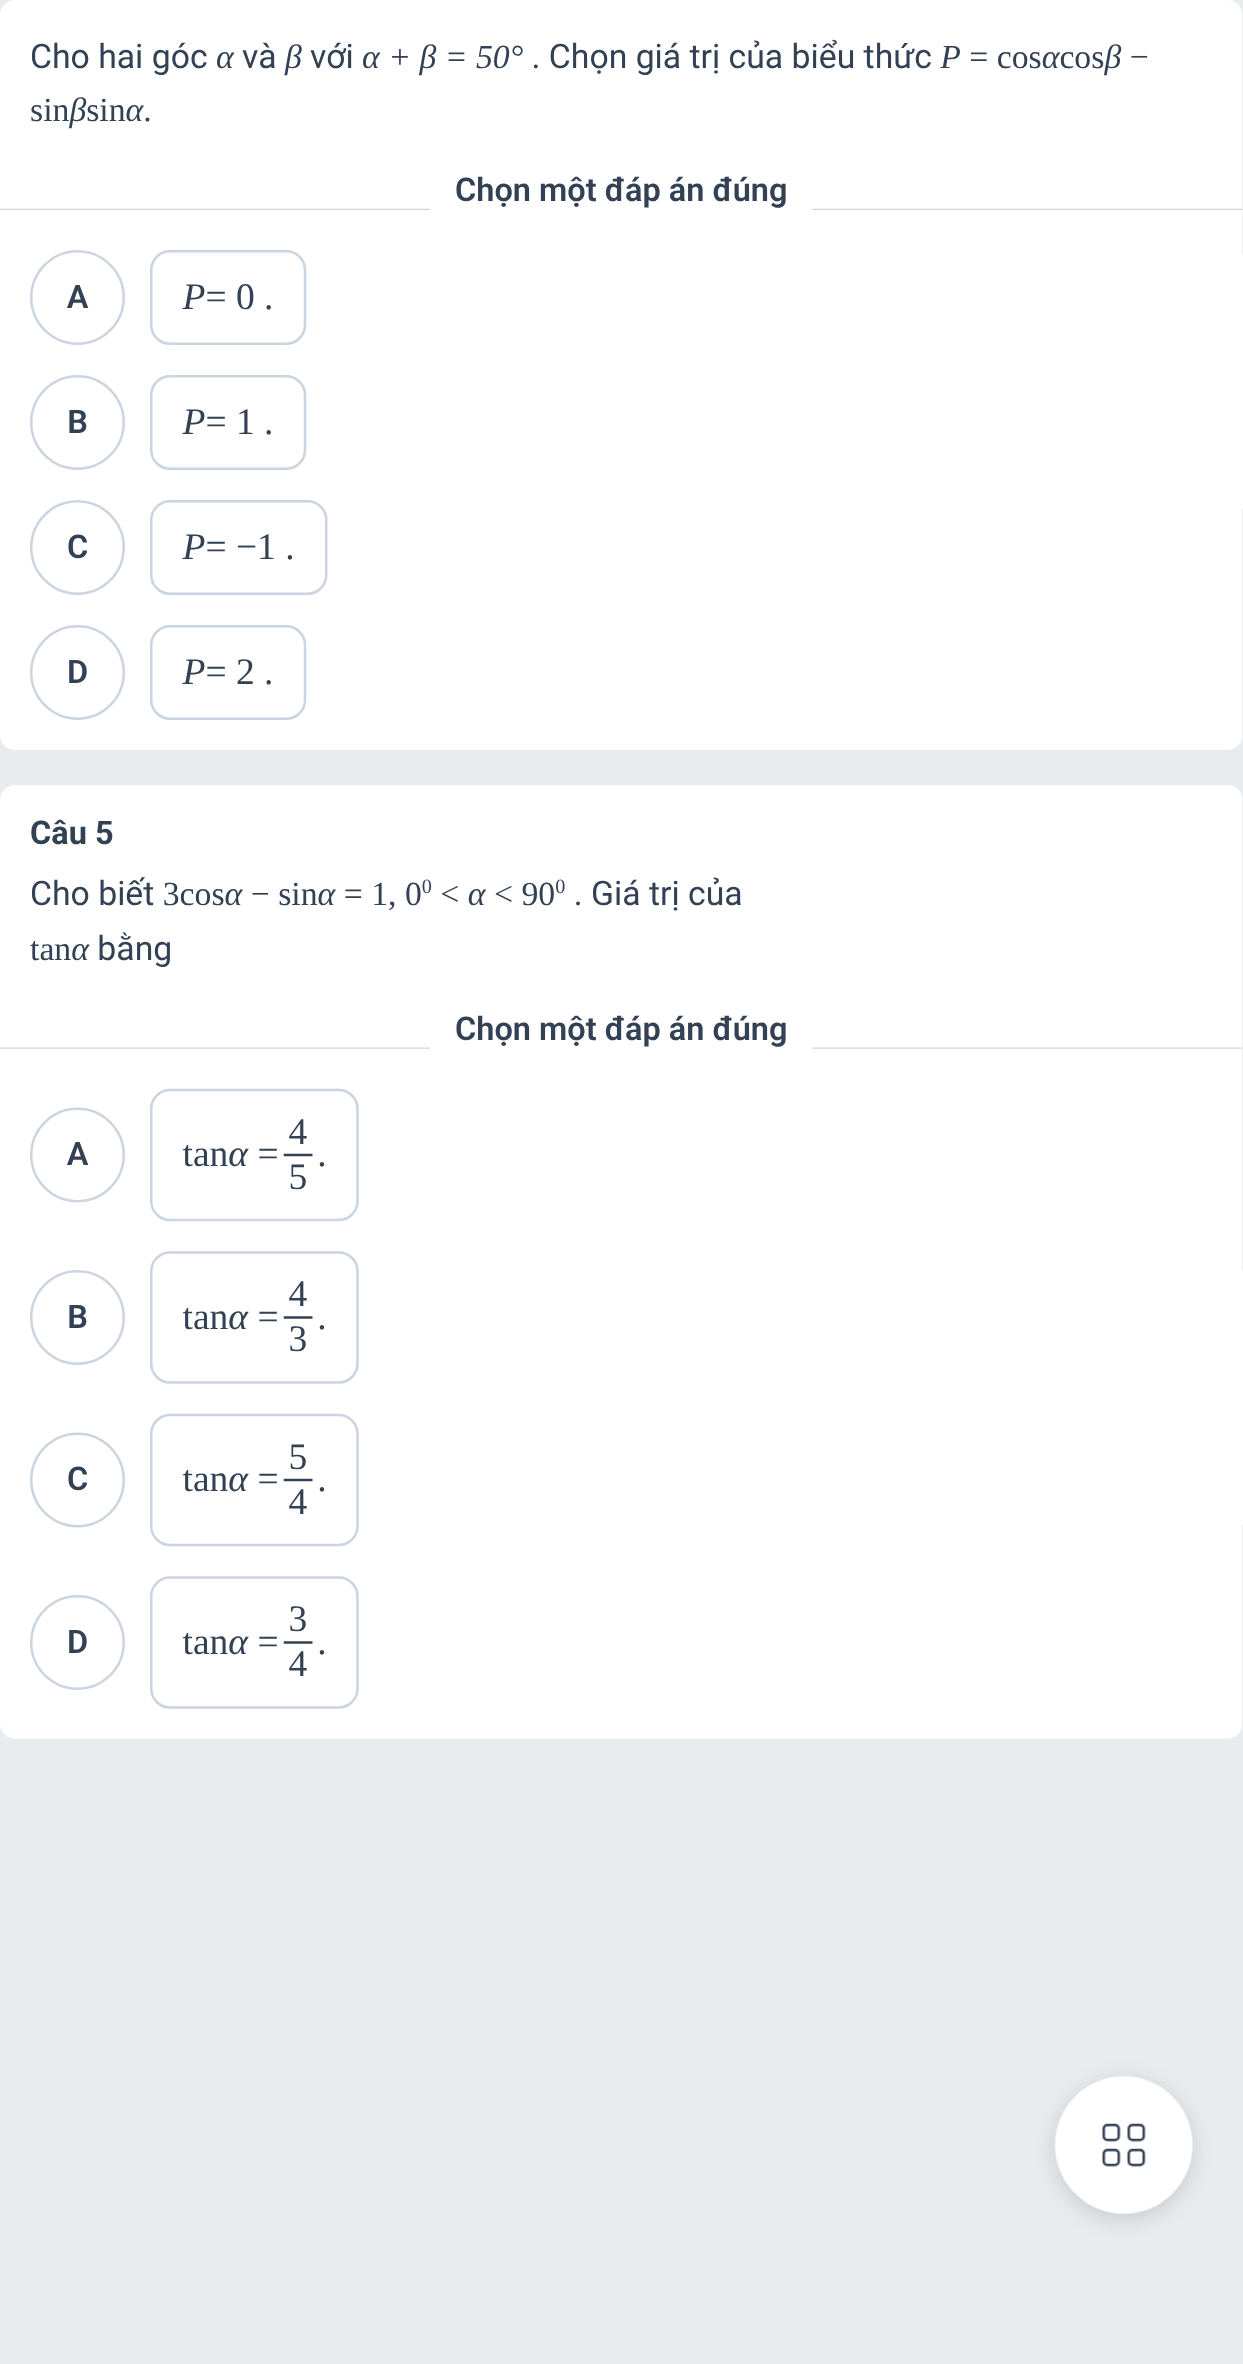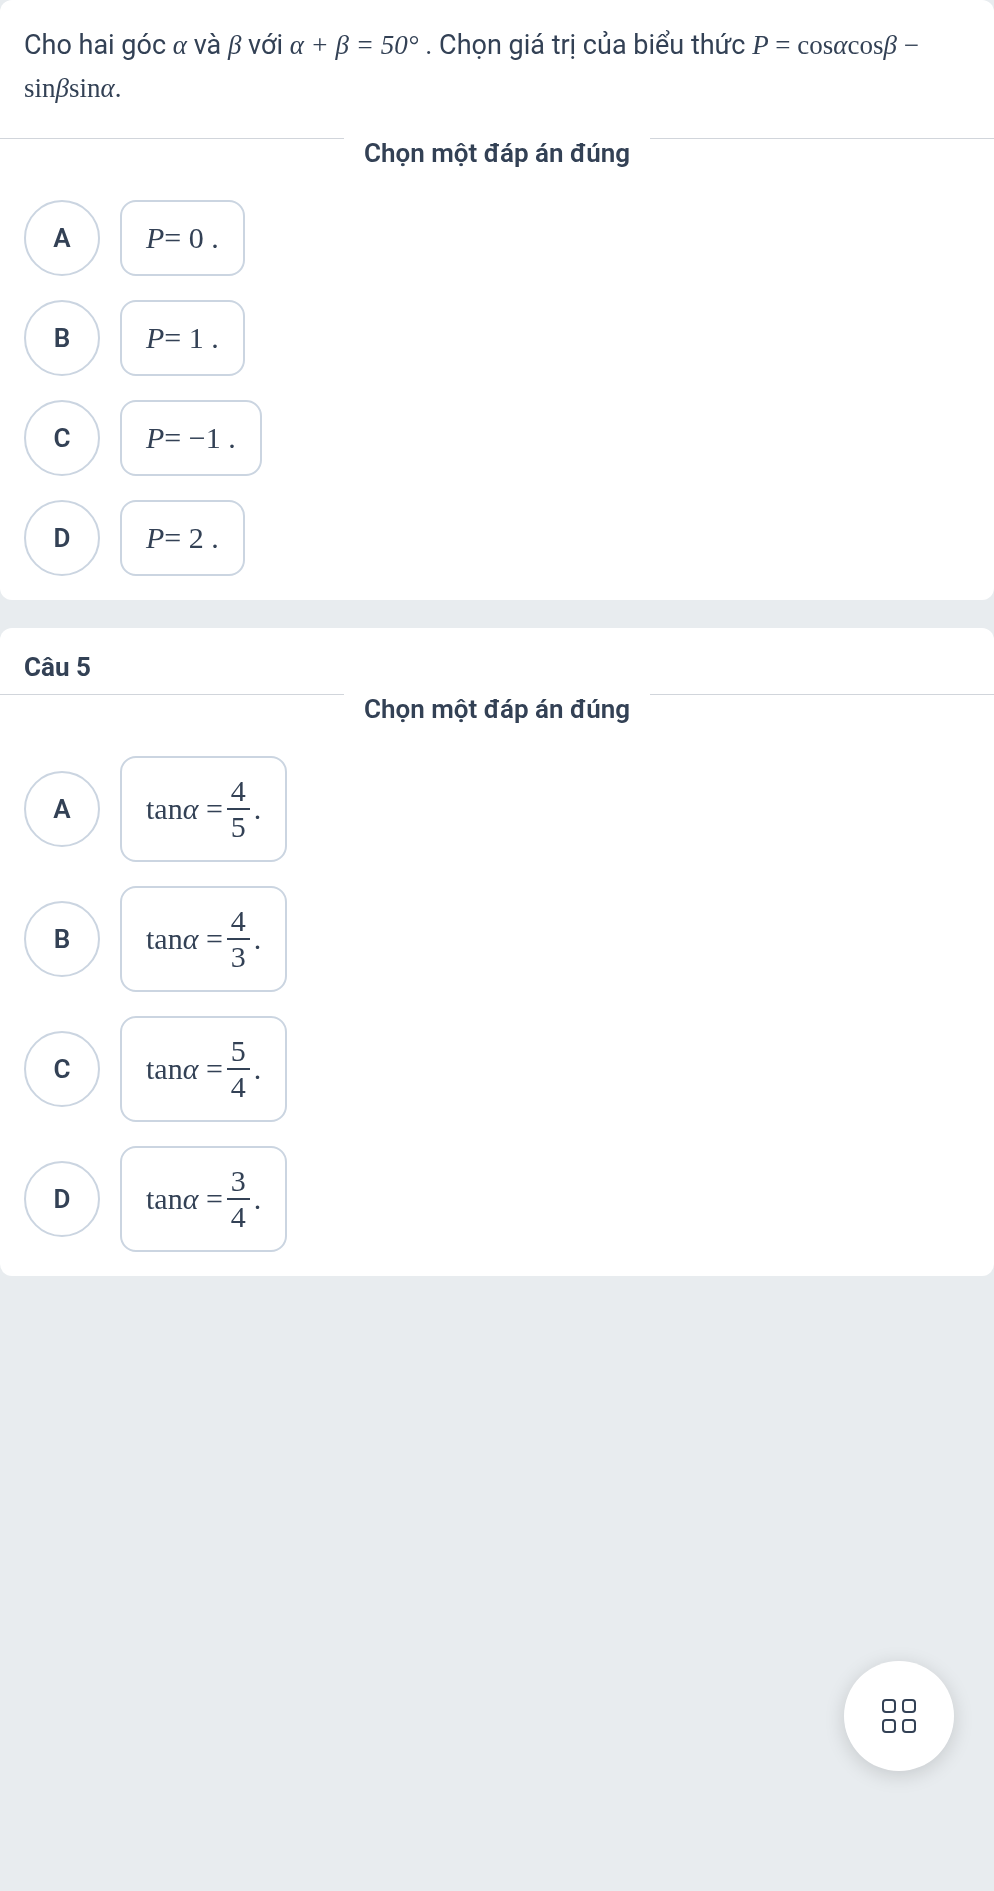--- a/index.html
+++ b/index.html
@@ -27,22 +27,22 @@
     .math {
       font-family: 'Times New Roman', Georgia, serif;
       font-style: italic;
     }
     .math-roman {
       font-family: 'Times New Roman', Georgia, serif;
       font-style: normal;
     }
     .divider-wrap {
       display: flex;
-      align-items: flex-start;
-      margin: 12px -24px 32px -24px;
+      align-items: flex-end;
+      margin: 28px -24px 32px -24px;
     }
     .divider-line {
       flex: 1;
       height: 1px;
       background: #d1d5db;
     }
     .divider-text {
       padding: 0 20px;
       font-size: 26px;
       font-weight: 600;
@@ -185,20 +185,29 @@
       <div class="option-box">
         <span class="math">P</span>
         <span class="math-roman"> = 2 .</span>
       </div>
     </div>
   </div>
 </div>
 
 <div class="card">
   <div class="q-title">Câu 5</div>
+  <div class="question-text">
+    <span>Cho biết </span>
+    <span class="math-roman">3cos<span class="math">α</span> − sin<span class="math">α</span> = 1,</span>
+    <span class="math-roman"> 0<span class="sup">0</span> &lt; <span class="math">α</span> &lt; 90<span class="sup">0</span></span>
+    <span>.  Giá trị của </span>
+    <br>
+    <span class="math-roman">tan<span class="math">α</span></span>
+    <span> bằng</span>
+  </div>
 
   <div class="divider-wrap">
     <div class="divider-line"></div>
     <div class="divider-text">Chọn một đáp án đúng</div>
     <div class="divider-line"></div>
   </div>
 
   <div class="options">
     <div class="option-row">
       <div class="option-letter">A</div>

